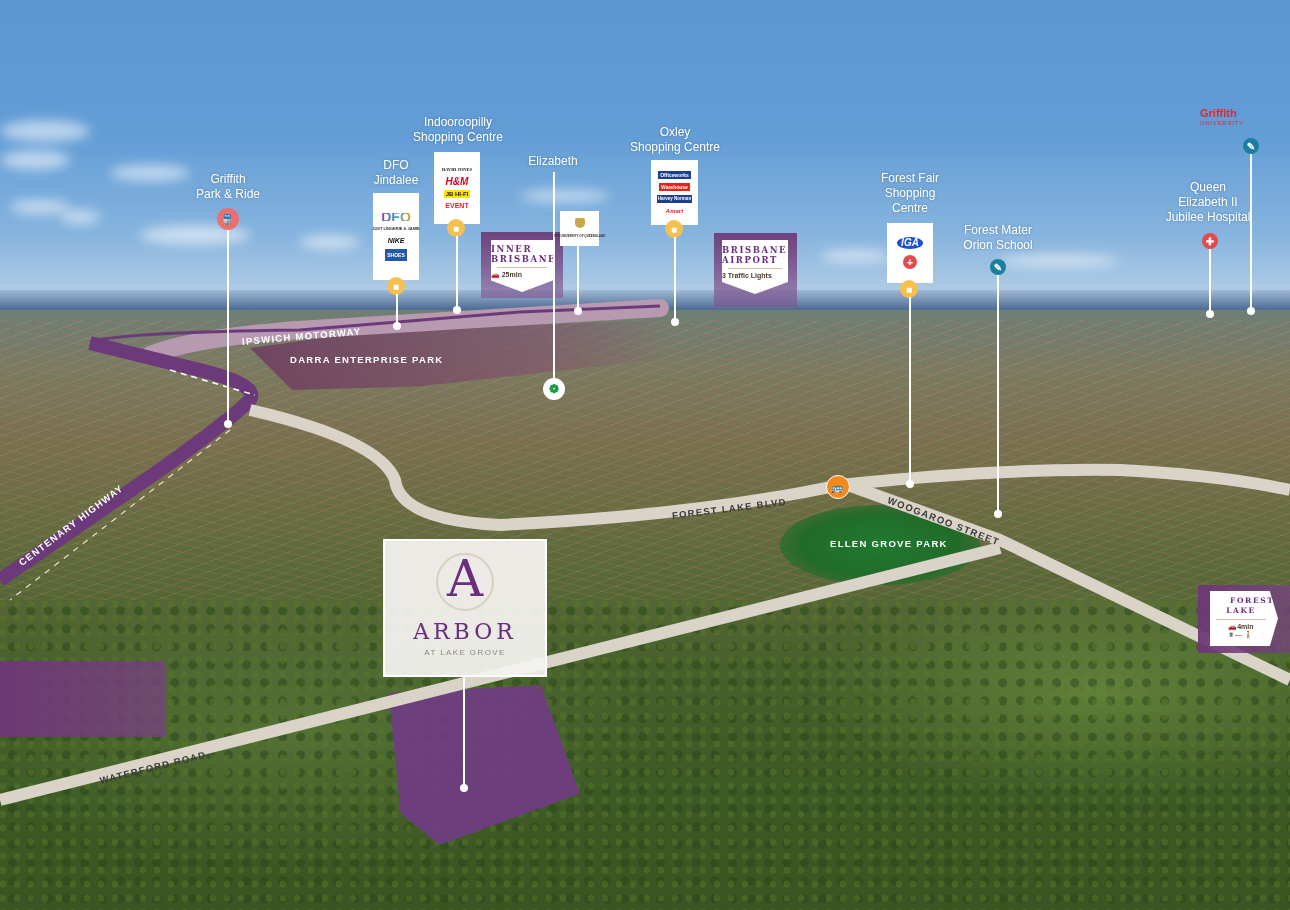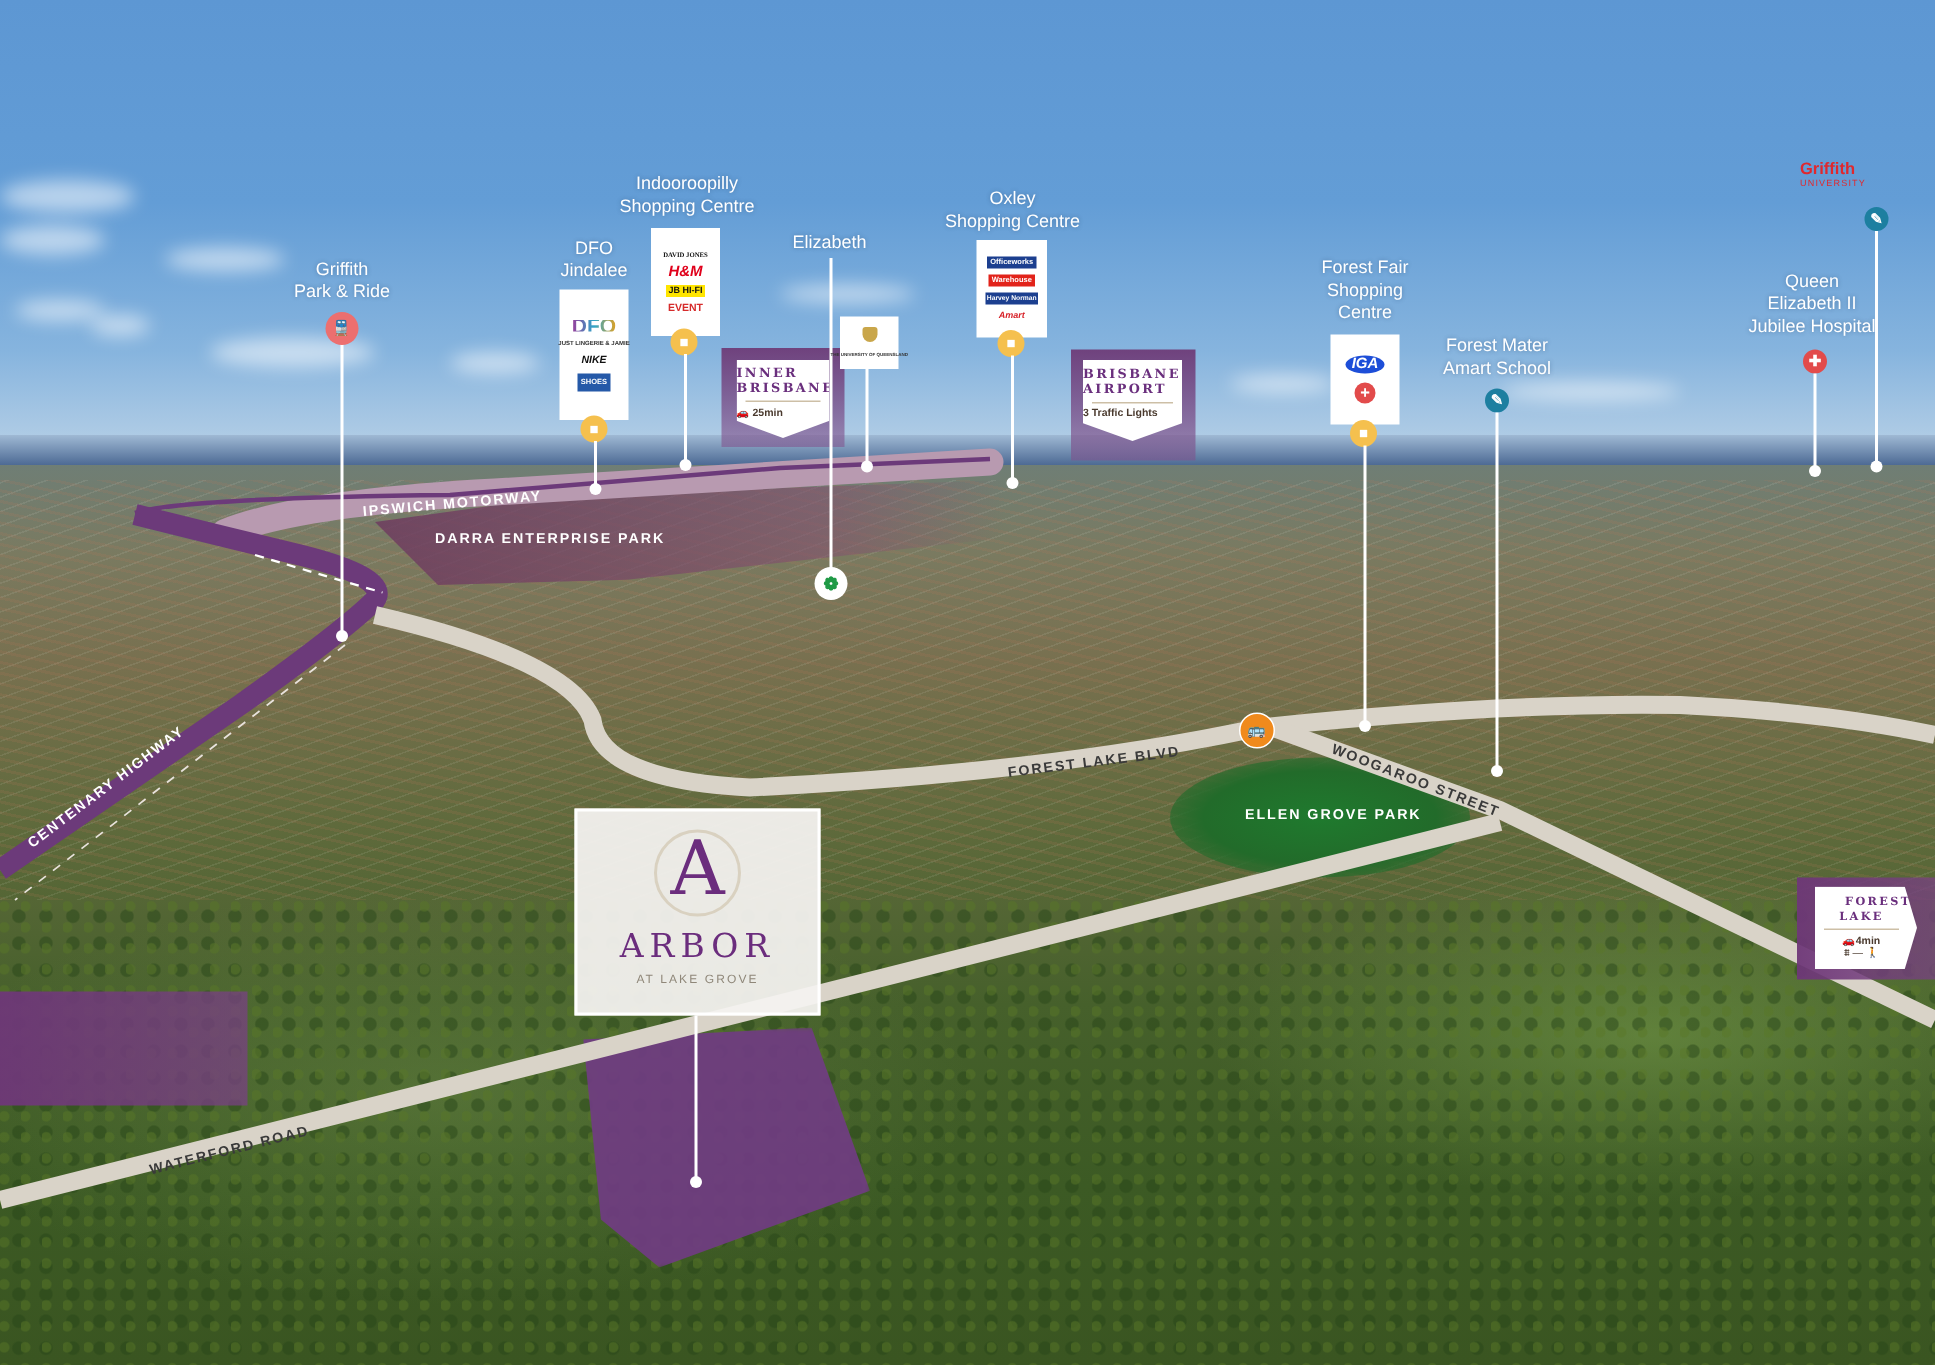--- a/index.html
+++ b/index.html
@@ -251,21 +251,21 @@
   <div class="logo-card" style="left:887px;top:223px;width:46px;height:60px;gap:6px;">
     <div class="logo-txt" style="font-size:10px;color:#fff;background:#1d4ed8;border-radius:50%;padding:2px 4px;font-style:italic;">IGA</div>
     <div class="logo-txt" style="font-size:11px;color:#fff;background:#e24b4b;border-radius:50%;width:14px;height:14px;line-height:14px;text-align:center;">+</div>
   </div>
   <div class="pin shop" style="left:900px;top:280px;">■</div>
   <div class="stem" style="left:909px;top:297px;height:186px;"></div>
   <div class="dot" style="left:906px;top:480px;"></div>
 
   <div class="poi" style="left:950px;top:223px;width:96px;">
     <div class="poi-title">Forest Mater</div>
-    <div class="poi-title">Amart School</div>
+    <div class="poi-title">Orion School</div>
   </div>
   <div class="pin school" style="left:990px;top:259px;">✎</div>
   <div class="stem" style="left:997px;top:275px;height:238px;"></div>
   <div class="dot" style="left:994px;top:510px;"></div>
 
   <div class="poi" style="left:1140px;top:180px;width:136px;">
     <div class="poi-title">Queen</div>
     <div class="poi-title">Elizabeth II</div>
     <div class="poi-title">Jubilee Hospital</div>
   </div>

